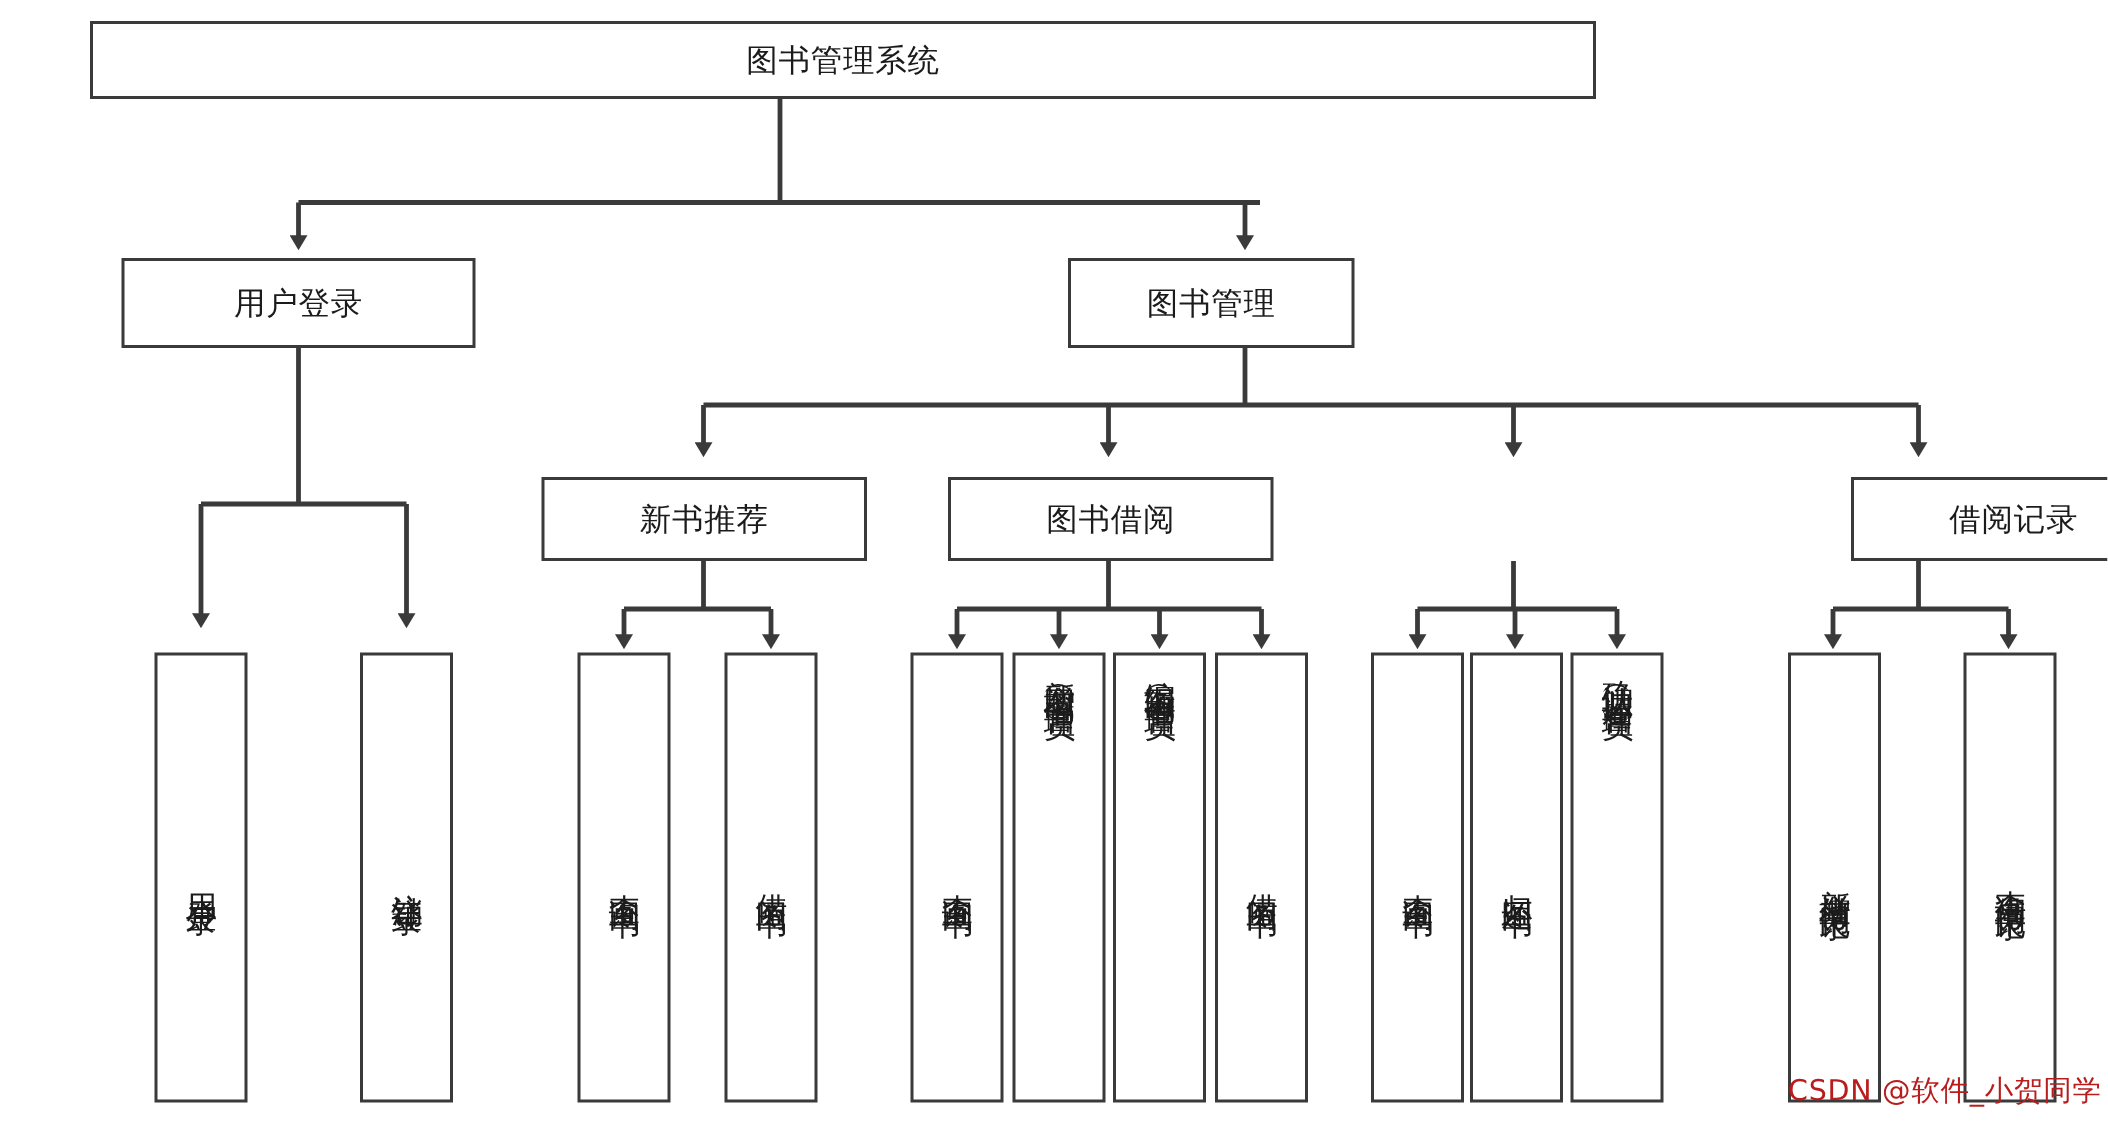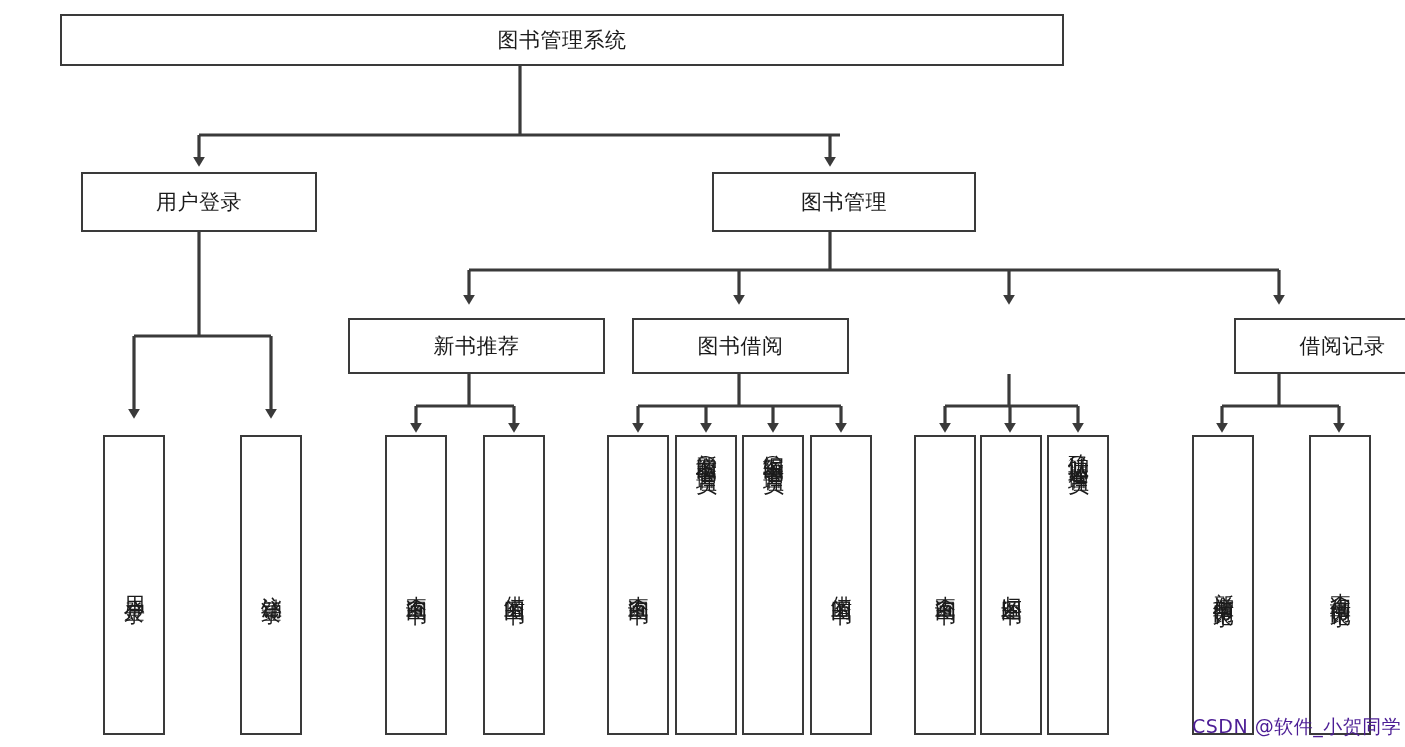--- a/index.html
+++ b/index.html
@@ -50,21 +50,21 @@
     text-orientation: upright;
     white-space: nowrap;
     letter-spacing: 3px;
     font-size: 21px;
   }
   .node.vertical.centered {
     align-items: center;
   }
   .watermark {
     position: absolute;
-    color: #4c1d95;
+    color: #b91c1c;
     font-size: 19px;
     letter-spacing: 0.5px;
     white-space: nowrap;
     user-select: none;
   }
 </style>
 </head>
 <body>
 
 <div id="canvas">
@@ -120,25 +120,25 @@
     </g>
   </svg>
 
   <div class="node" style="left:18px; top:14px; width:1004px; height:52px;margin-left:42px;">
     <span class="label">图书管理系统</span>
   </div>
 
   <div class="node" style="left:81px; top:172px; width:236px; height:60px;">
     <span class="label">用户登录</span>
   </div>
-  <div class="node" style="left:712px; top:172px; width:264px; height:60px;">
+  <div class="node" style="left:712px; top:172px; width:191px; height:60px;">
     <span class="label">图书管理</span>
   </div>
 
-  <div class="node" style="left:348px; top:318px; width:257px; height:56px;">
+  <div class="node" style="left:361px; top:318px; width:217px; height:56px;">
     <span class="label">新书推荐</span>
   </div>
   <div class="node" style="left:632px; top:318px; width:217px; height:56px;align-items:center;">
     <span class="label">图书借阅</span>
   </div>
   <div class="node" style="left:1234px; top:318px; width:217px; height:56px;">
     <span class="label">借阅记录</span>
   </div>
 
   <div class="node vertical centered" style="left:103px; top:435px; width:62px; height:300px;">

